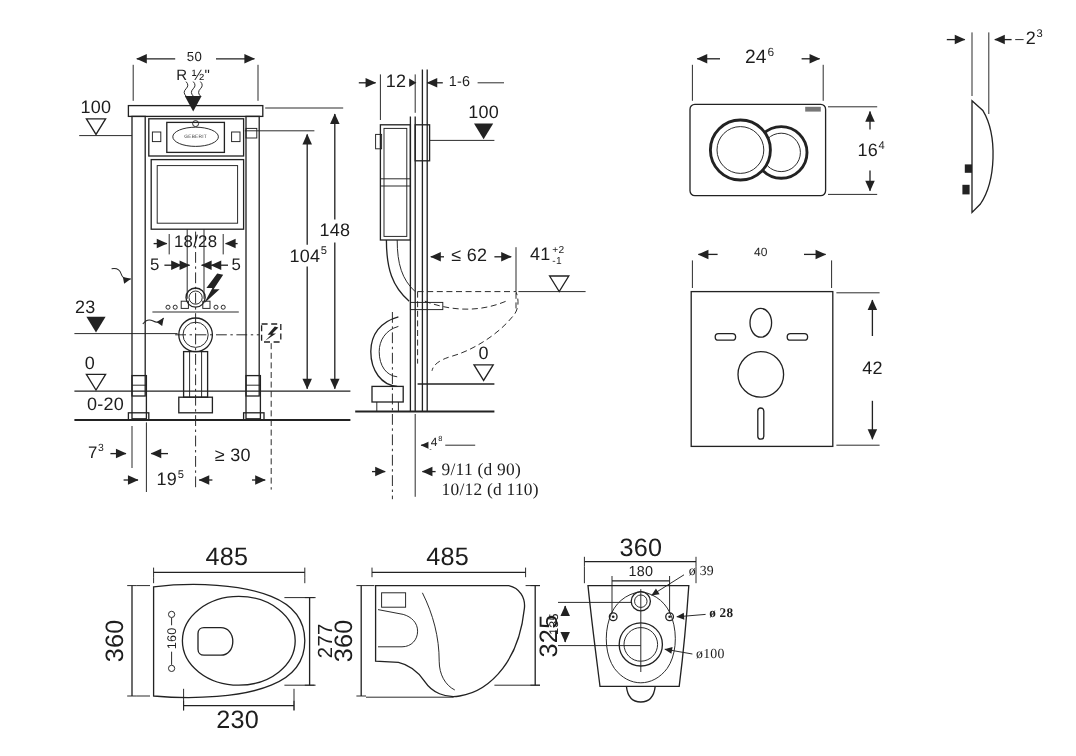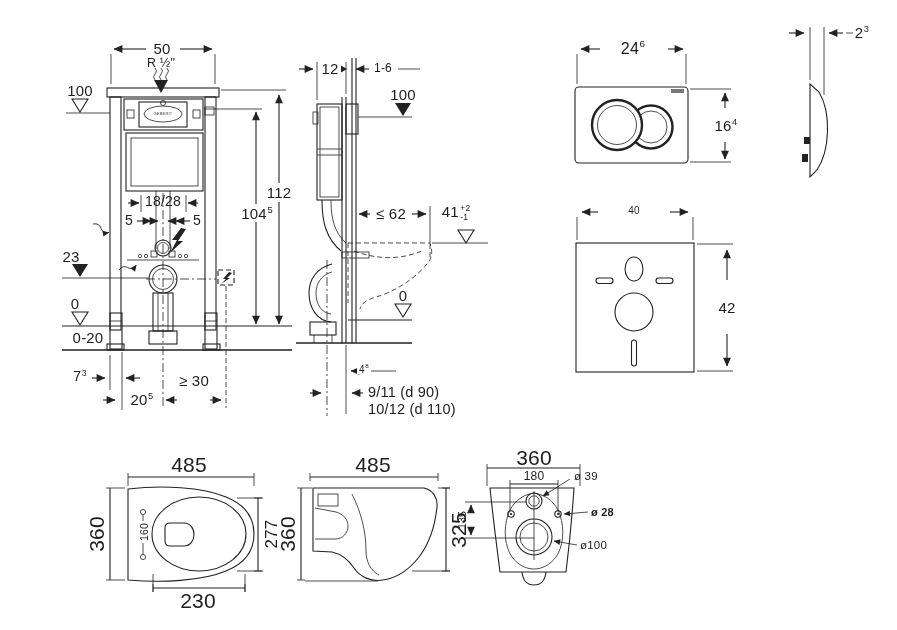--- a/index.html
+++ b/index.html
@@ -11,21 +11,21 @@
   .thick{stroke-width:1.7;}
   .fillw{fill:#fff;}
   .filld{fill:#222;stroke:none;}
   .dash{stroke-dasharray:5 3;}
   .dd{stroke-dasharray:9 3 2 3;}
   .ae{marker-end:url(#arr);}
   .lb{position:absolute;transform:translate(-50%,-50%);white-space:nowrap;color:#1d1d1d;
       line-height:1;letter-spacing:0.2px;}
   .lb.bg{background:#fff;padding:0 2px;}
   .lb.rot{transform:translate(-50%,-50%) rotate(-90deg);}
-  .lb.left{transform:translate(0,-50%);}
+  .lb.left{transform:translate(0,-50%);font-family:Liberation Serif, serif;}
   .lb sup{font-size:62%;vertical-align:super;margin-left:0.5px;}
   .tol{display:inline-flex;flex-direction:column;vertical-align:middle;margin-left:1.5px;}
   .tol i{font-style:normal;font-size:8.5px;line-height:1.05;display:block;}
   .bold{font-weight:bold;}
   .tiny{font-size:4px;color:#444;letter-spacing:0.2px;}
 </style>
 </head>
 <body>
 
 <div class="stage">
@@ -249,33 +249,33 @@
         <path class="ln thin" d="M510,480 V488 M558,480 V488 M510,488 V511 M558,488 V511"></path>
     <path class="ln thin" d="M465,502 H526 M465,538 H534"></path>
     <path class="ln ae" d="M471,513 V505"></path>
         <path class="ln ae" d="M471,527 V535"></path>
     <path class="ln thin ae" d="M570,479 L543,496"></path>
     <path class="ln thin ae" d="M588,512 L564,514"></path>
     <path class="ln thin ae" d="M577,545 L554,541"></path>
   </g>
 </svg>
 
-<div class="lb" style="left:162px;top:48px;font-size:15px">50</div>
+<div class="lb" style="left:162px;top:48px;font-size:11px">50</div>
 <div class="lb" style="left:161px;top:63px;font-size:12.5px">R ½"</div>
 <div class="lb" style="left:80px;top:90px;font-size:15px">100</div>
-<div class="lb bg" style="left:279px;top:192px;font-size:15px">112</div>
+<div class="lb bg" style="left:279px;top:192px;font-size:15px">148</div>
 <div class="lb bg" style="left:257px;top:213px;font-size:15px"><span>104</span><sup>5</sup></div>
 <div class="lb" style="left:163px;top:201px;font-size:14px">18/28</div>
 <div class="lb" style="left:129px;top:220px;font-size:14px">5</div>
 <div class="lb" style="left:197px;top:220px;font-size:14px">5</div>
 <div class="lb" style="left:71px;top:256px;font-size:15px">23</div>
 <div class="lb" style="left:75px;top:303px;font-size:15px">0</div>
 <div class="lb" style="left:88px;top:337px;font-size:15px">0-20</div>
 <div class="lb" style="left:80px;top:376px;font-size:14px"><span>7</span><sup>3</sup></div>
-<div class="lb" style="left:142px;top:399px;font-size:15px"><span>20</span><sup>5</sup></div>
+<div class="lb" style="left:142px;top:399px;font-size:15px"><span>19</span><sup>5</sup></div>
 <div class="lb" style="left:194px;top:380px;font-size:15px">≥ 30</div>
 <div class="lb tiny" style="left:163px;top:114px;">GEBERIT</div>
 
 <div class="lb" style="left:330px;top:68px;font-size:15px">12</div>
 <div class="lb" style="left:383px;top:68px;font-size:12px">1-6</div>
 <div class="lb" style="left:403px;top:94px;font-size:15px">100</div>
 <div class="lb bg" style="left:391px;top:213px;font-size:15px">≤ 62</div>
 <div class="lb" style="left:456px;top:213px;font-size:15px"><span>41</span><span class="tol">
         <i>+2</i>
         <i>-1</i>

